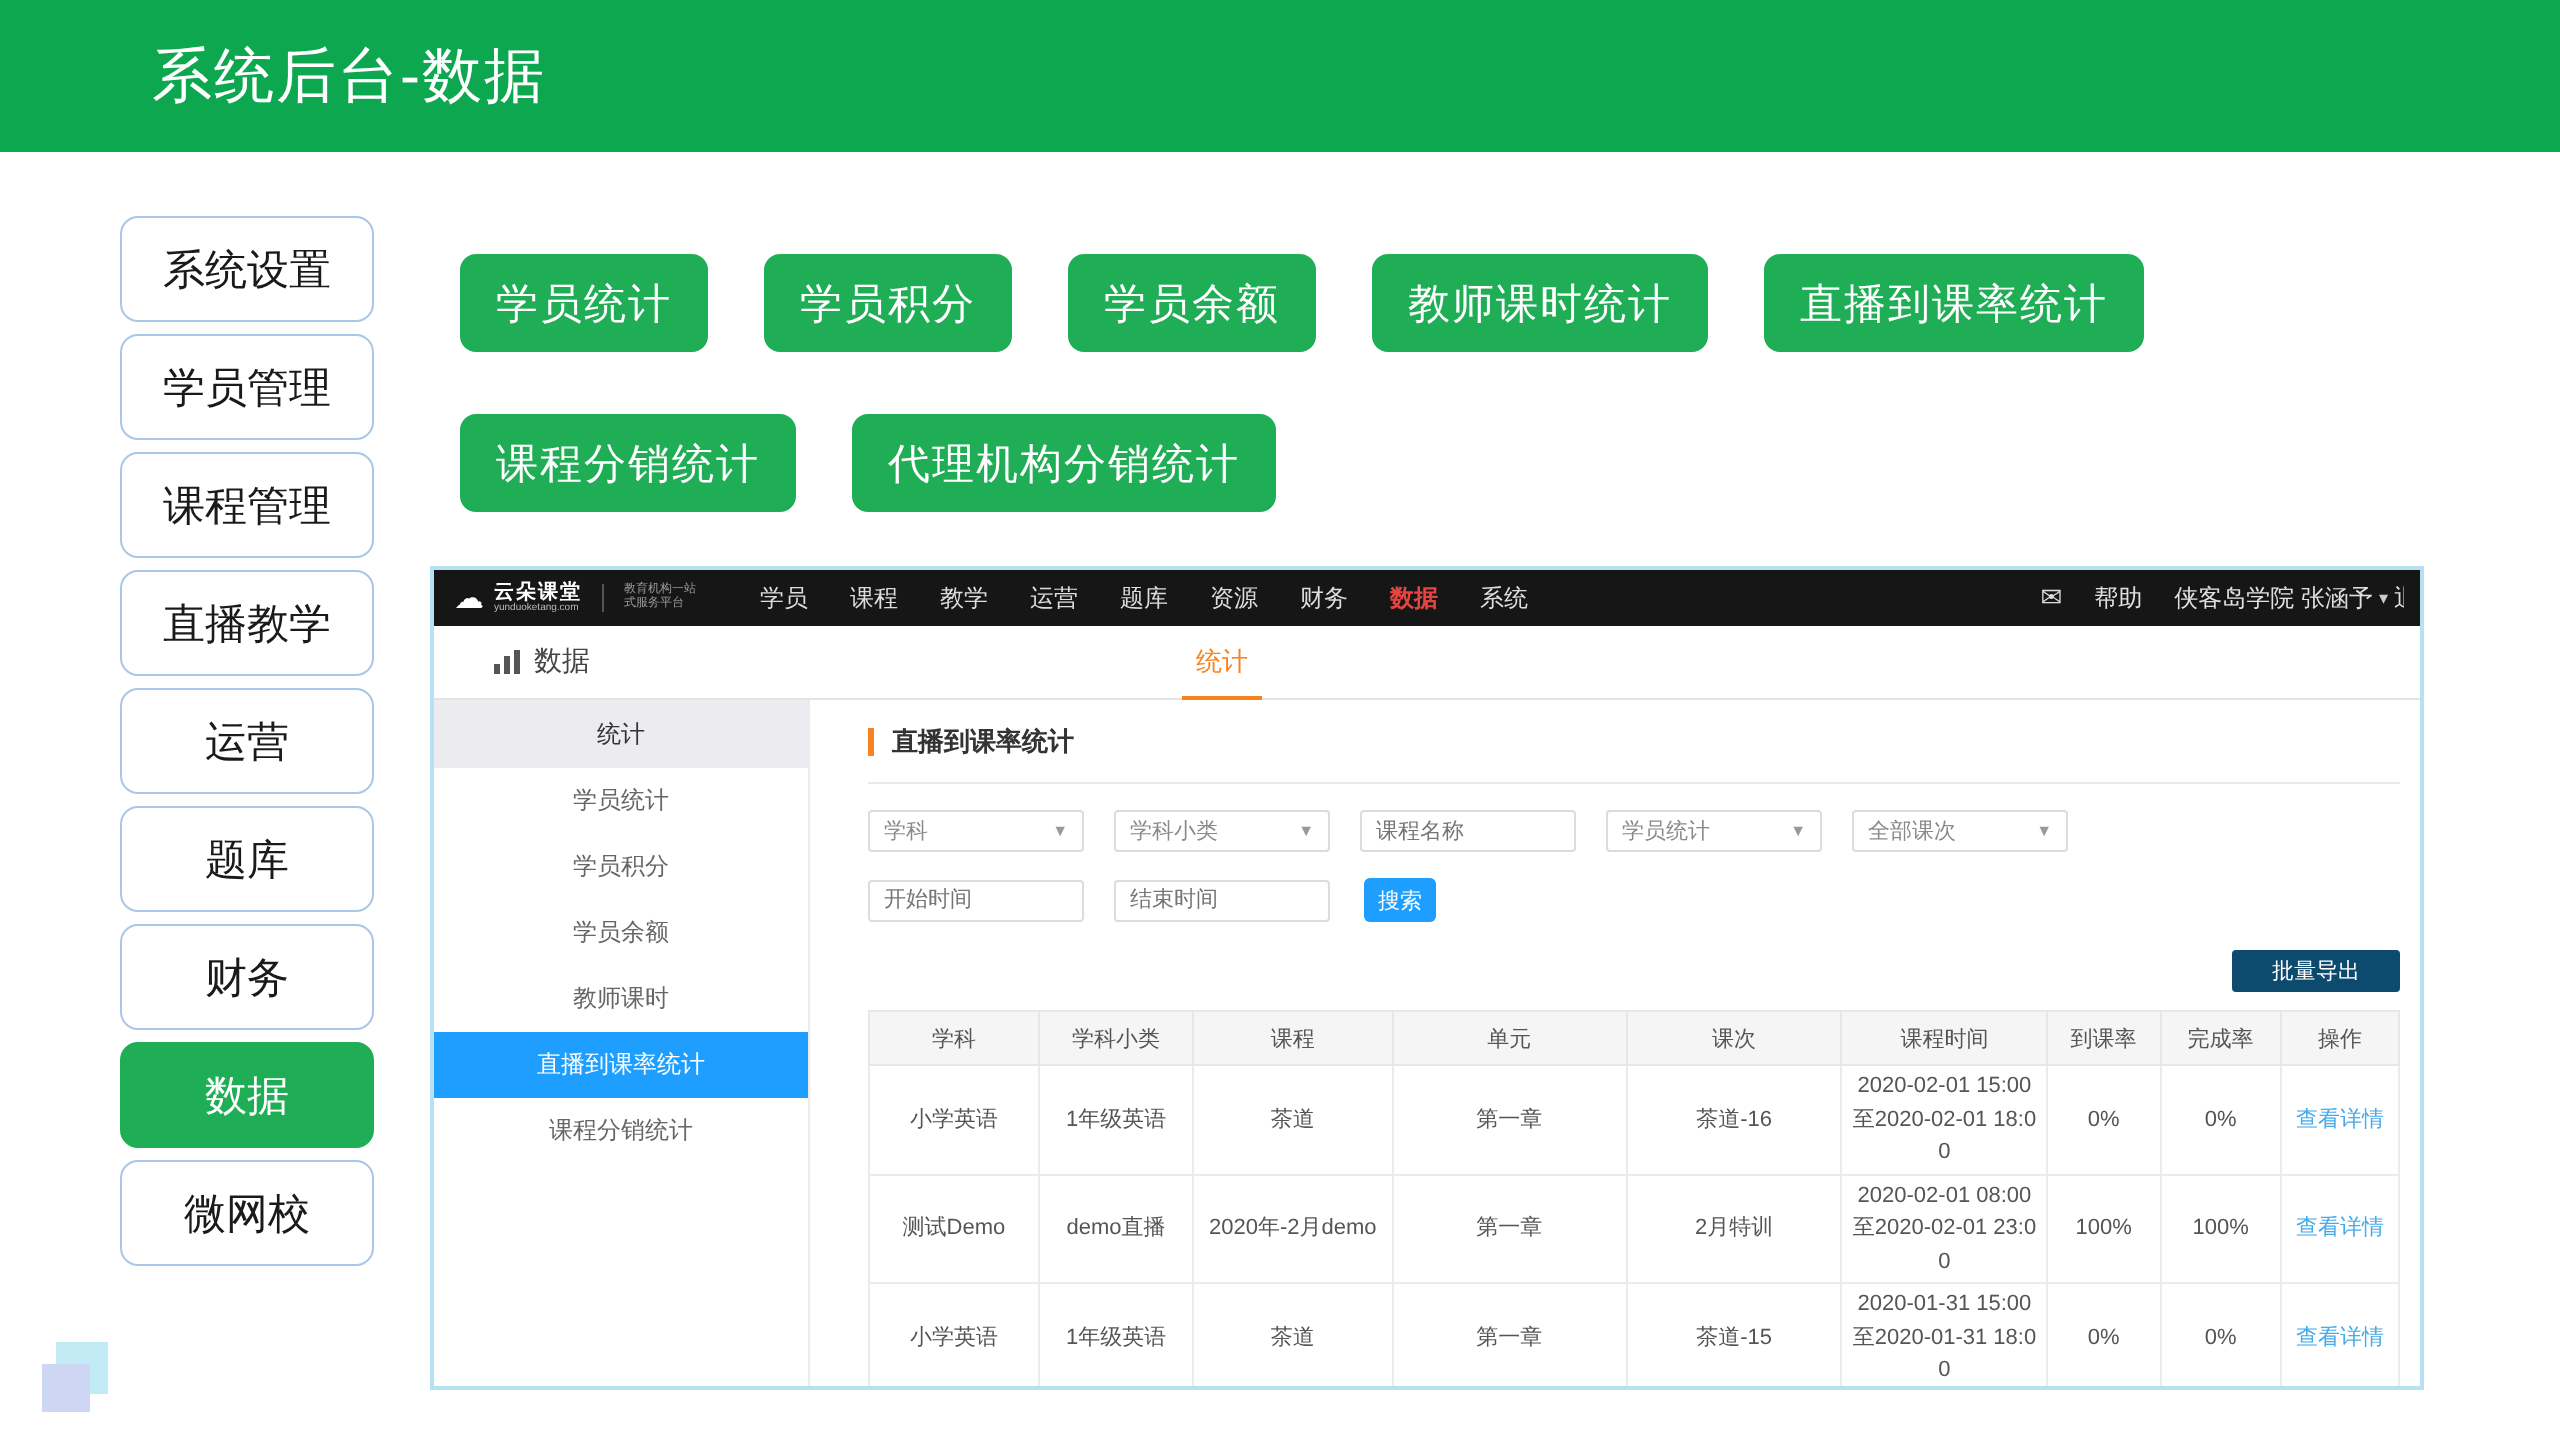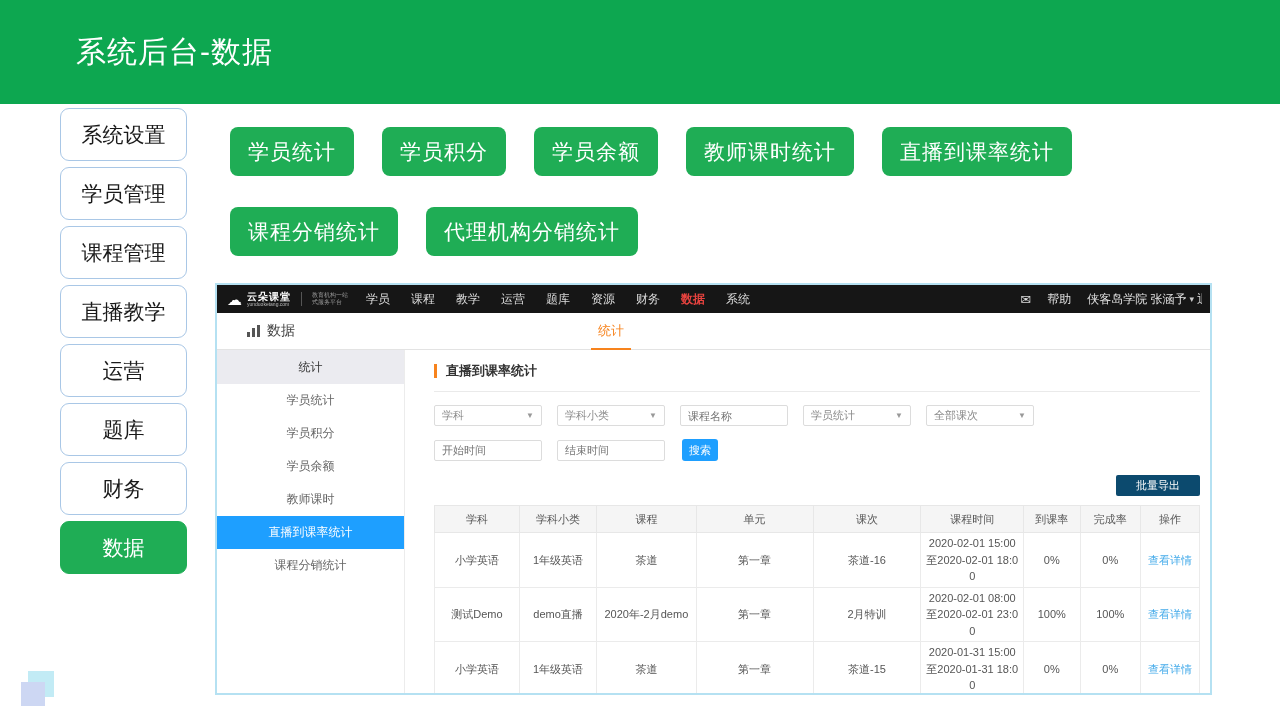--- a/index.html
+++ b/index.html
@@ -1,20 +1,20 @@
 <!DOCTYPE html>
 <html><head>
 <meta charset="utf-8">
 <style>
   * { box-sizing: border-box; margin: 0; padding: 0; }
   html, body { width: 1280px; height: 720px; overflow: hidden; background: #ffffff;
     font-family: "Liberation Sans", "DejaVu Sans", sans-serif; position: relative; }
 
   
-  .page-header { position: absolute; left: 0; top: 0; width: 1280px; height: 104px;
+  .page-header { position: absolute; left: 0; top: 0; width: 1280px; height: 76px;
     background: #0da750; display: flex; align-items: center; }
   .page-header h1 { color: #fff; font-size: 30px; font-weight: 500; padding-left: 76px; letter-spacing: 1px; }
 
   
   .left-sidebar { position: absolute; left: 60px; top: 108px; width: 127px; text-align: right; }
   .side-btn { width: 127px; height: 53px; margin-bottom: 6px; background: #fff;
     border: 1px solid #a9c7e6; border-radius: 9px; display: flex; align-items: center;
     justify-content: center; font-size: 21px; color: #1a1a1a; cursor: pointer; }
   .side-btn.active { background: #1fad55; border-color: #1fad55; color: #fff; }
 
@@ -36,21 +36,21 @@
   
   .topnav { height: 28px; background: #161616; display: flex; align-items: center;
     padding: 0 8px 0 10px; color: #e0e0e0; white-space: nowrap; }
   .logo { display: flex; align-items: center; gap: 5px; cursor: pointer; }
   .cloud-icon { color: #fff; font-size: 15px; line-height: 1; }
   .logo-text { display: flex; flex-direction: column; line-height: 1.1; }
   .logo-name { font-size: 10px; font-weight: bold; color: #fff; letter-spacing: 1px; }
   .logo-domain { font-size: 5px; color: #bbb; }
   .logo-sep { width: 1px; height: 14px; background: #555; margin: 0 5px; }
   .logo-tagline { display: flex; flex-direction: column; line-height: 1.2; font-size: 6px; color: #999; }
-  .nav-menu { display: flex; gap: 21px; margin-left: 18px; font-family: Liberation Mono, monospace; }
+  .nav-menu { display: flex; gap: 21px; margin-left: 32px; font-family: Liberation Mono, monospace; }
   .nav-item { font-size: 12px; color: #ddd; cursor: pointer; }
   .nav-item.active { color: #e8433f; font-weight: bold; }
   .nav-right { margin-left: auto; display: flex; align-items: center; gap: 16px; font-size: 12px; }
   .mail-icon { font-size: 13px; color: #ddd; cursor: pointer; }
   .nav-help { cursor: pointer; }
   .nav-account { cursor: pointer; display: flex; align-items: center; gap: 3px; }
   .nav-caret { font-size: 9px; color: #ccc; }
   .nav-clip { display: inline-block; width: 5px; overflow: hidden; }
 
   
@@ -108,20 +108,21 @@
 
 <div class="left-sidebar">
     <div class="side-btn">系统设置</div>
     <div class="side-btn">学员管理</div>
     <div class="side-btn">课程管理</div>
     <div class="side-btn">直播教学</div>
     <div class="side-btn">运营</div>
     <div class="side-btn">题库</div>
     <div class="side-btn">财务</div>
     <div class="side-btn active">数据</div>
+    <div class="side-btn">微网校</div>
   </div>
 <div class="decor-cyan"></div>
 <div class="decor-purple"></div>
 
 <div class="quick-buttons">
     <div class="quick-row">
       <div class="quick-btn">学员统计</div>
       <div class="quick-btn">学员积分</div>
       <div class="quick-btn">学员余额</div>
       <div class="quick-btn">教师课时统计</div>

